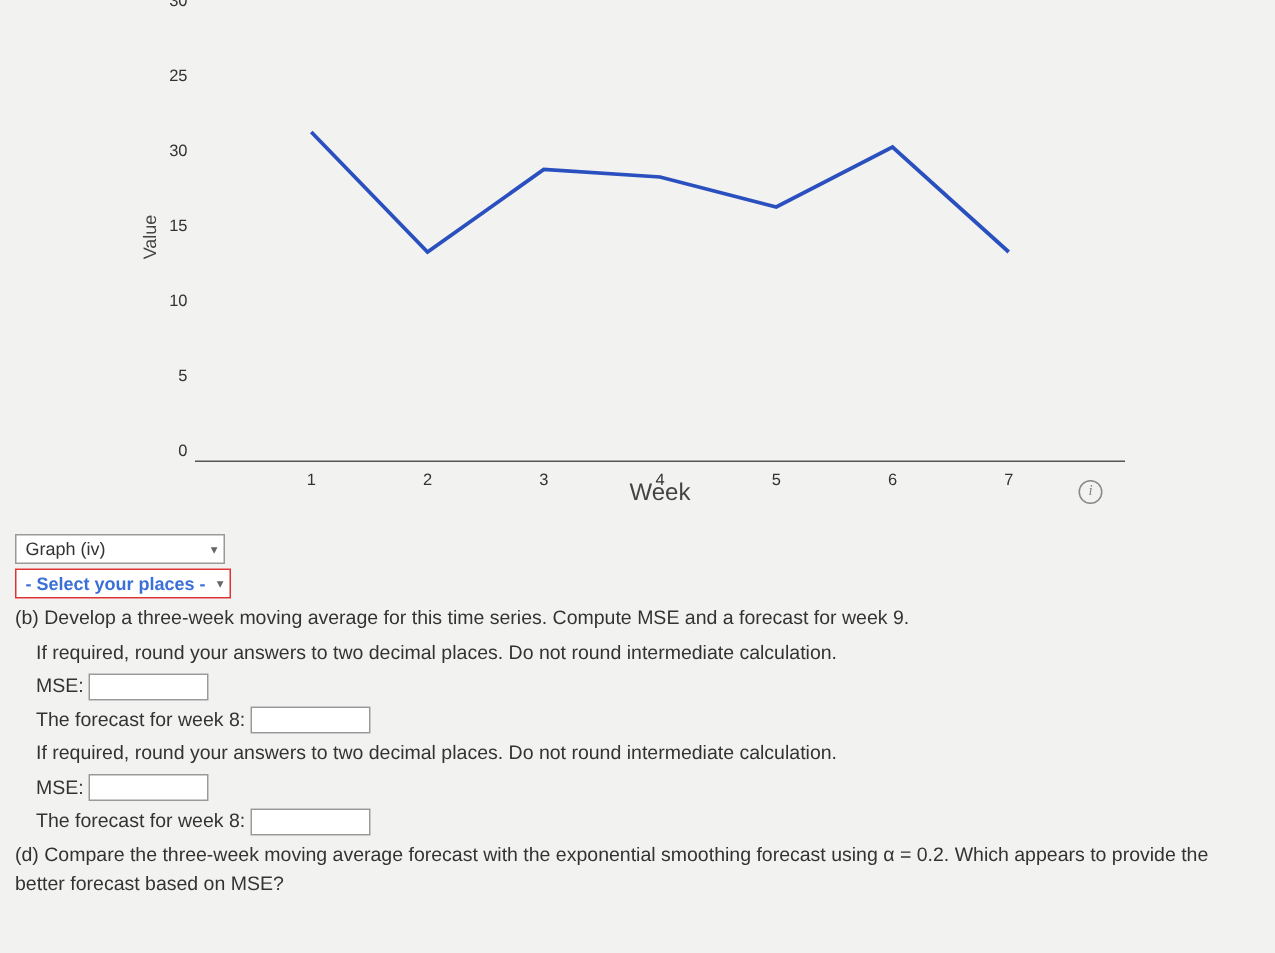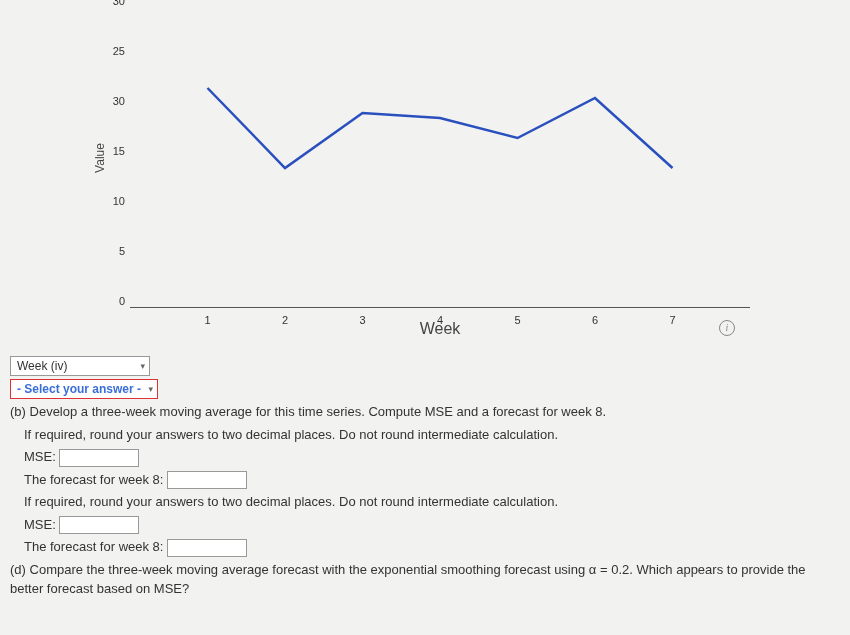--- a/index.html
+++ b/index.html
@@ -165,36 +165,36 @@
     <polyline id="chart-poly" fill="none" stroke="#2a4fbf" stroke-width="2.5" points="77.5,80.0 155.0,160.0 232.5,105.0 310.0,110.0 387.5,130.0 465.0,90.0 542.5,160.0"></polyline>
   </svg>
 </div>
 
 <div class="info-circle">i</div>
 
 <div class="questions">
 
   <div class="row">
     <span class="select-box">
-      <span class="sel-text">Week (iv)</span>
+      <span class="sel-text">Graph (iv)</span>
       <span class="chev">▾</span>
     </span>
   </div>
 
 
   <div class="row">
     <span class="select-box error">
-      <span class="sel-text">- Select your answer -</span>
+      <span class="sel-text">- Select your places -</span>
       <span class="chev">▾</span>
     </span>
   </div>
 
   <div class="row">
     <span>(b)</span>
-    <span>Develop a three-week moving average for this time series. Compute MSE and a forecast for week 8.</span>
+    <span>Develop a three-week moving average for this time series. Compute MSE and a forecast for week 9.</span>
   </div>
   <div class="row indent">If required, round your answers to two decimal places. Do not round intermediate calculation.</div>
   <div class="row indent">
     <span>MSE:</span>
     <span class="text-input"></span>
   </div>
   <div class="row indent">
     <span>The forecast for week 8:</span>
     <span class="text-input"></span>
   </div>

